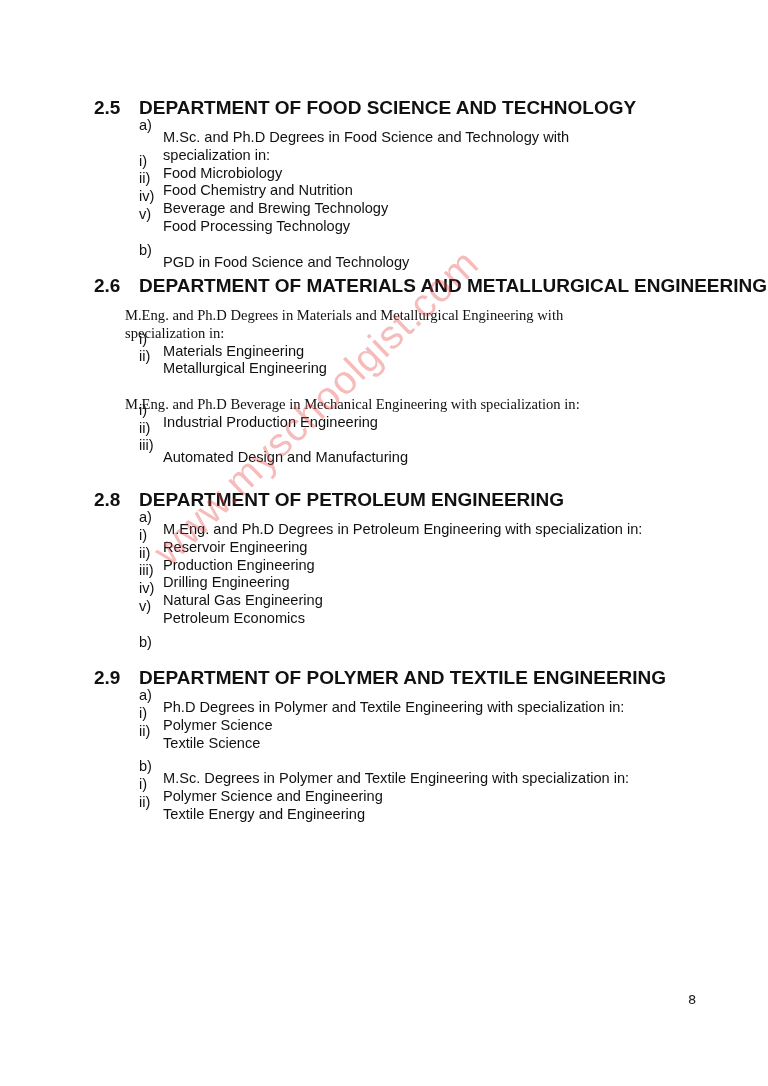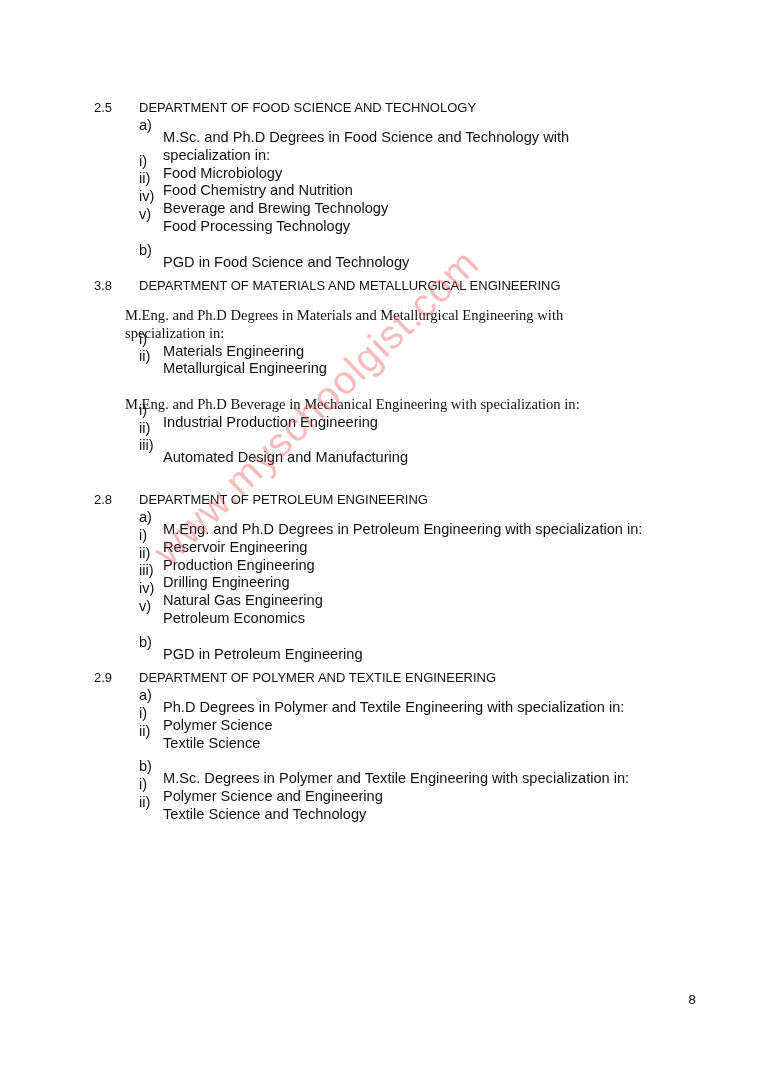--- a/index.html
+++ b/index.html
@@ -1,20 +1,20 @@
 <!DOCTYPE html>
 <html><head>
 <meta charset="utf-8">
 <style>
   html, body { margin: 0; padding: 0; background: #ffffff; }
   body { width: 768px; height: 1086px; position: relative; overflow: hidden;
          font-family: "Liberation Sans", sans-serif; color: #111; }
   .page { position: absolute; left: 0; top: 0; width: 768px; height: 1086px; }
   .section { position: absolute; left: 94px; width: 620px; }
-  .sec-head { position: relative; height: 18px; font-weight: normal; font-size: 13px; line-height: 18px; }
+  .sec-head { position: relative; height: 18px; font-weight: bold; font-size: 19px; line-height: 18px; }
   .sec-num { position: absolute; left: 0; top: 0; }
   .sec-title { position: absolute; left: 45px; top: 0; white-space: nowrap; }
   .line { position: relative; height: 17.8px; font-size: 14.6px; line-height: 17.8px; white-space: nowrap; }
   .lbl { position: absolute; left: 45px; top: 0; }
   .txt { position: absolute; left: 69px; top: 0; margin-top: 12px; }
   .txt.flush { left: 31px; font-family: Liberation Serif, serif; }
   .gap { height: 17.8px; }
   .page-num { position: absolute; left: 688px; top: 992px; font-size: 13px; font-family: "DejaVu Sans", sans-serif; color: #222; }
   .watermark { position: absolute; left: 160px; top: 535px; font-size: 40px; color: rgba(230, 60, 60, 0.35);
                transform: rotate(-44deg); transform-origin: left center; white-space: nowrap; letter-spacing: 1px;
@@ -55,21 +55,21 @@
       </div>
     <div class="gap"></div>
     <div class="line">
         <span class="lbl">b)</span>
         <span class="txt">PGD in Food Science and Technology</span>
       </div>
   </div>
 
   <div class="section" style="top:277px;">
     <div class="sec-head">
-      <span class="sec-num">3.8</span>
+      <span class="sec-num">2.6</span>
       <span class="sec-title">DEPARTMENT OF MATERIALS AND METALLURGICAL ENGINEERING</span>
     </div>
     <div class="line">
         <span class="txt flush">M.Eng. and Ph.D   Degrees in Materials and Metallurgical Engineering with</span>
       </div>
     <div class="line">
         <span class="txt flush">specialization in:</span>
       </div>
     <div class="line">
         <span class="lbl">i)</span>
@@ -123,21 +123,20 @@
         <span class="lbl">iv)</span>
         <span class="txt">Natural Gas Engineering</span>
       </div>
     <div class="line">
         <span class="lbl">v)</span>
         <span class="txt">Petroleum Economics</span>
       </div>
     <div class="gap"></div>
     <div class="line">
         <span class="lbl">b)</span>
-        <span class="txt">PGD in Petroleum Engineering</span>
       </div>
   </div>
 
   <div class="section" style="top:669px;">
     <div class="sec-head">
       <span class="sec-num">2.9</span>
       <span class="sec-title">DEPARTMENT OF POLYMER AND TEXTILE ENGINEERING</span>
     </div>
     <div class="line">
         <span class="lbl">a)</span>
@@ -155,20 +154,20 @@
     <div class="line">
         <span class="lbl">b)</span>
         <span class="txt">M.Sc. Degrees in Polymer and Textile Engineering with specialization in:</span>
       </div>
     <div class="line">
         <span class="lbl">i)</span>
         <span class="txt">Polymer Science and Engineering</span>
       </div>
     <div class="line">
         <span class="lbl">ii)</span>
-        <span class="txt">Textile Science and Technology</span>
+        <span class="txt">Textile Energy and Engineering</span>
       </div>
   </div>
 
   <div class="watermark">www.myschoolgist.com</div>
 
   <div class="page-num">8</div>
 </div>
 
 </body></html>

